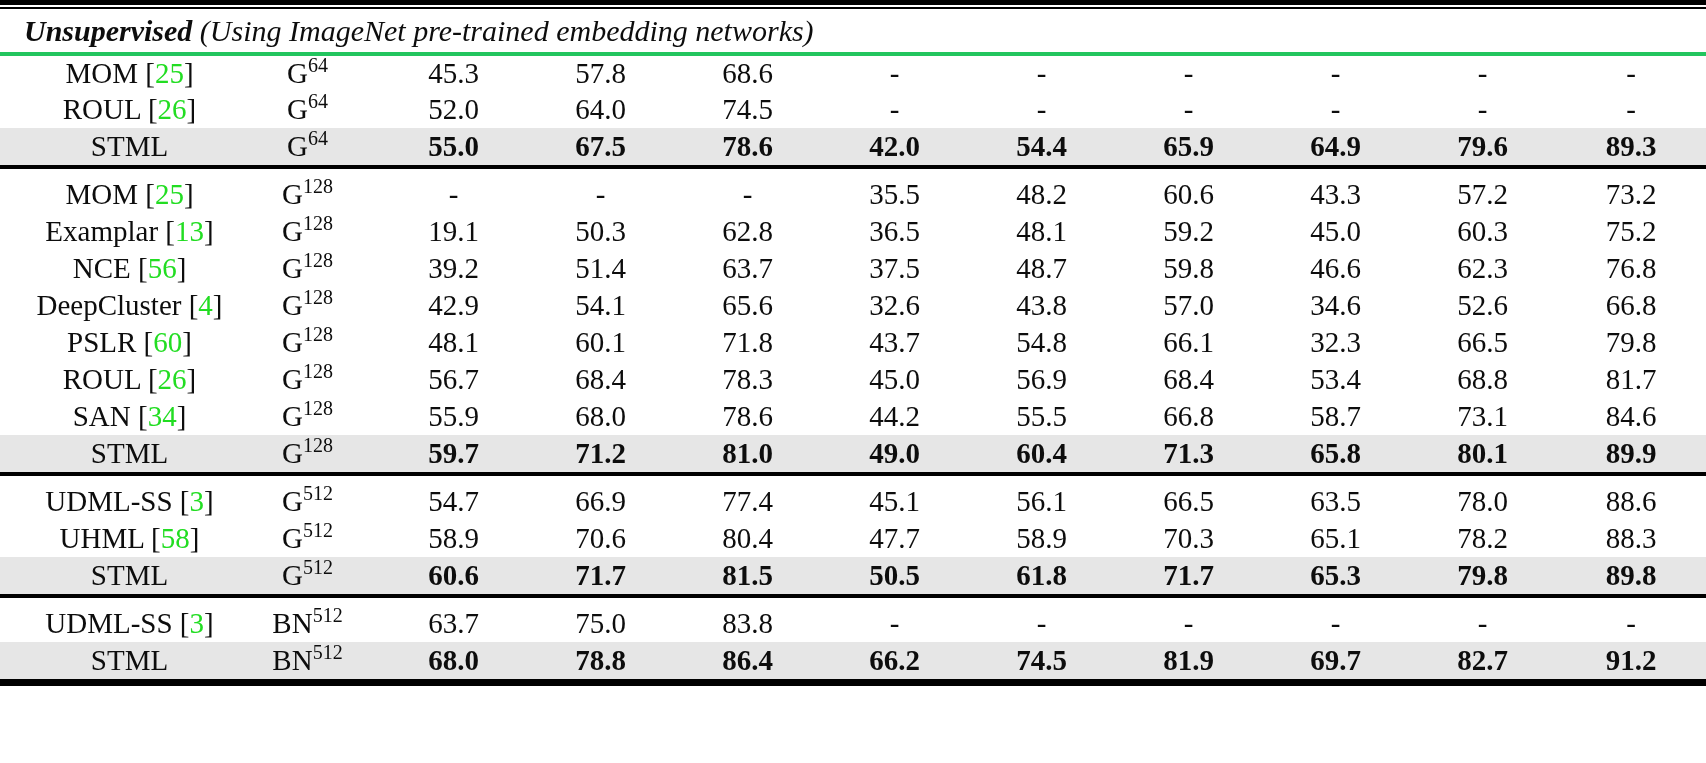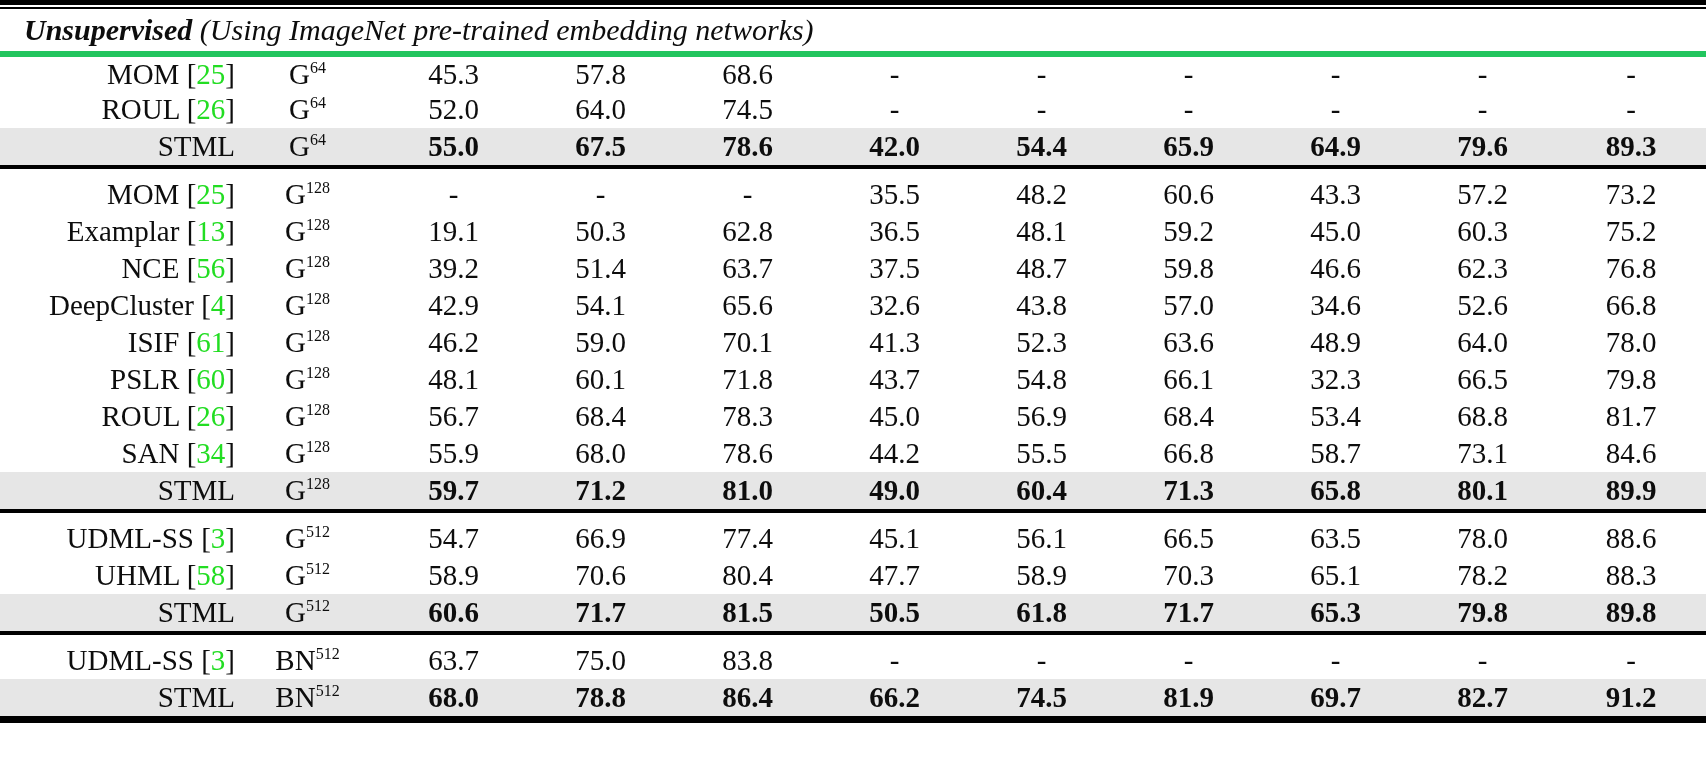--- a/index.html
+++ b/index.html
@@ -18,34 +18,34 @@
   table {
     width: 1706px;
     border-collapse: collapse;
     table-layout: fixed;
   }
   td { padding: 0; vertical-align: middle; }
 
   .title-row td {
     height: 45px;
     padding-left: 24px;
-    border-bottom: 6px solid #22c55e;
+    border-bottom: 4px solid #22c55e;
     font-size: 30px;
     font-style: italic;
     white-space: nowrap;
   }
   .title-em { font-weight: bold; }
   .title-note { font-weight: normal; }
 
   tbody tr.data-row td { height: 37px; font-size: 29px; }
-  td.method { text-align: right; padding-left: 24px; white-space: nowrap; }
+  td.method { text-align: center; padding-left: 24px; white-space: nowrap; }
   td.net    { text-align: center; white-space: nowrap; }
   td.val    { text-align: center; }
 
-  sup { font-size: 16px; vertical-align: super; line-height: 0; }
+  sup { font-size: 20px; vertical-align: super; line-height: 0; }
 
   .cnum { color: var(--cite, #22dd22); }
 
   tr.hl { background: var(--hl, #e6e6e6); margin-top: 48px; }
   tr.hl td.val { font-weight: bold; }
 
   tr.sep td { height: 11px; vertical-align: top; }
   .drule { height: 4px; border-top: 2px solid #000; border-bottom: 2px solid #000; }
 </style>
 </head>
@@ -164,33 +164,20 @@
         <td class="val">54.1</td>
         <td class="val">65.6</td>
         <td class="val">32.6</td>
         <td class="val">43.8</td>
         <td class="val">57.0</td>
         <td class="val">34.6</td>
         <td class="val">52.6</td>
         <td class="val">66.8</td>
       </tr>
       <tr class="data-row">
-        <td class="method"><span>ISIF</span><span> [<span class="cnum">61</span>]</span></td>
-        <td class="net"><span>G<sup>128</sup></span></td>
-        <td class="val">46.2</td>
-        <td class="val">59.0</td>
-        <td class="val">70.1</td>
-        <td class="val">41.3</td>
-        <td class="val">52.3</td>
-        <td class="val">63.6</td>
-        <td class="val">48.9</td>
-        <td class="val">64.0</td>
-        <td class="val">78.0</td>
-      </tr>
-      <tr class="data-row">
         <td class="method"><span>PSLR</span><span> [<span class="cnum">60</span>]</span></td>
         <td class="net"><span>G<sup>128</sup></span></td>
         <td class="val">48.1</td>
         <td class="val">60.1</td>
         <td class="val">71.8</td>
         <td class="val">43.7</td>
         <td class="val">54.8</td>
         <td class="val">66.1</td>
         <td class="val">32.3</td>
         <td class="val">66.5</td>

